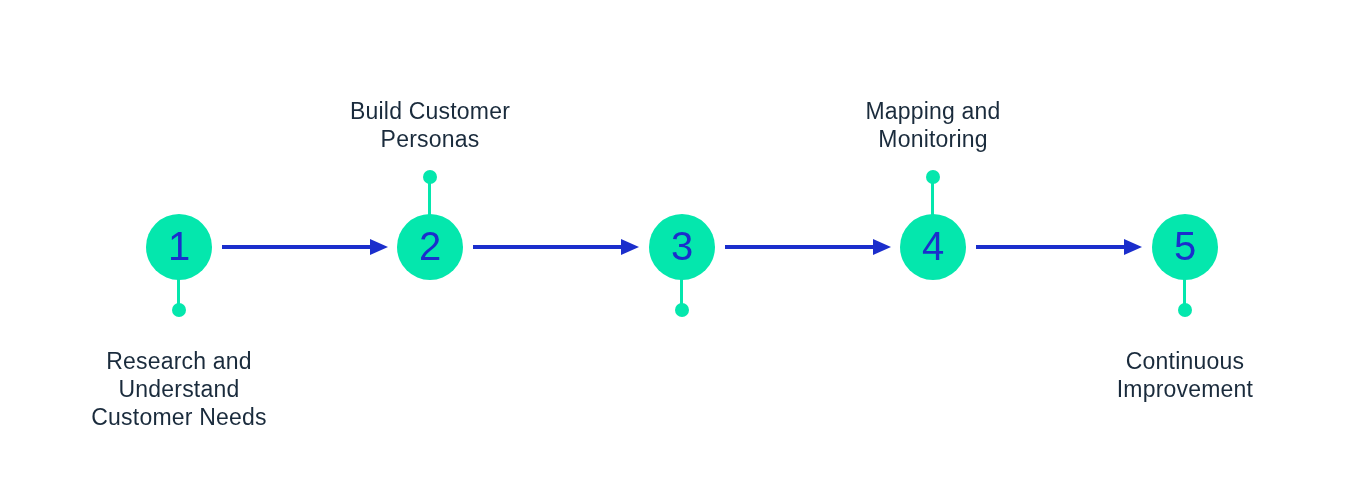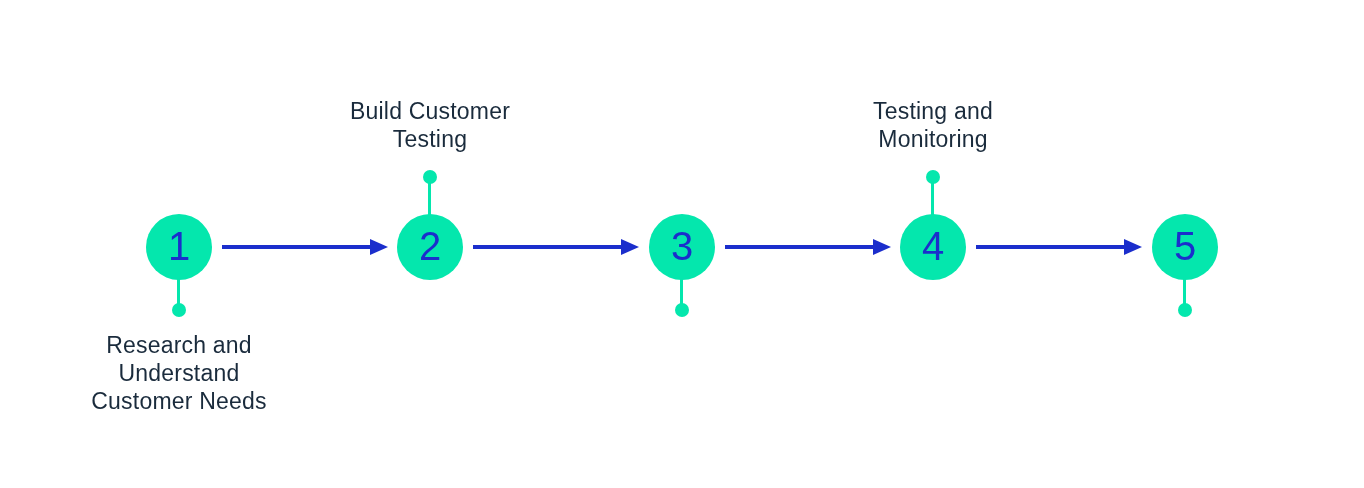--- a/index.html
+++ b/index.html
@@ -56,21 +56,21 @@
     position: absolute;
     width: 280px;
     text-align: center;
     color: var(--navy);
     font-size: 23px;
     line-height: 28px;
     font-weight: 500;
     white-space: pre-line;
     letter-spacing: 0.2px;
   }
-  .label.below { top: 331px; }
+  .label.below { top: 347px; }
   .label.above { top: 97px; }
   
   .arrow-shaft {
     position: absolute;
     top: 245px;
     height: 4px;
     width: 148px;
     background: var(--blue);
   }
   .arrow-head {
@@ -99,44 +99,46 @@
 
   <div class="arrow-shaft" style="left:222px"></div>
   <div class="arrow-head" style="left:370px"></div>
 
   <div class="circle" style="left:397px">
     <span class="num">2</span>
   </div>
   <div class="stem above" style="left:428px"></div>
   <div class="dot above" style="left:423px"></div>
   <div class="label above" style="left:290px">Build Customer
-Testing</div>
+Personas</div>
 
   <div class="arrow-shaft" style="left:473px"></div>
   <div class="arrow-head" style="left:621px"></div>
 
   <div class="circle" style="left:649px">
     <span class="num">3</span>
   </div>
   <div class="stem below" style="left:680px"></div>
   <div class="dot below" style="left:675px"></div>
 
   <div class="arrow-shaft" style="left:725px"></div>
   <div class="arrow-head" style="left:873px"></div>
 
   <div class="circle" style="left:900px">
     <span class="num">4</span>
   </div>
   <div class="stem above" style="left:931px"></div>
   <div class="dot above" style="left:926px"></div>
-  <div class="label above" style="left:793px">Testing and
+  <div class="label above" style="left:793px">Mapping and
 Monitoring</div>
 
   <div class="arrow-shaft" style="left:976px"></div>
   <div class="arrow-head" style="left:1124px"></div>
 
   <div class="circle" style="left:1152px">
     <span class="num">5</span>
   </div>
   <div class="stem below" style="left:1183px"></div>
   <div class="dot below" style="left:1178px"></div>
+  <div class="label below" style="left:1045px">Continuous
+Improvement</div>
 
 </div>
 
 </body></html>

